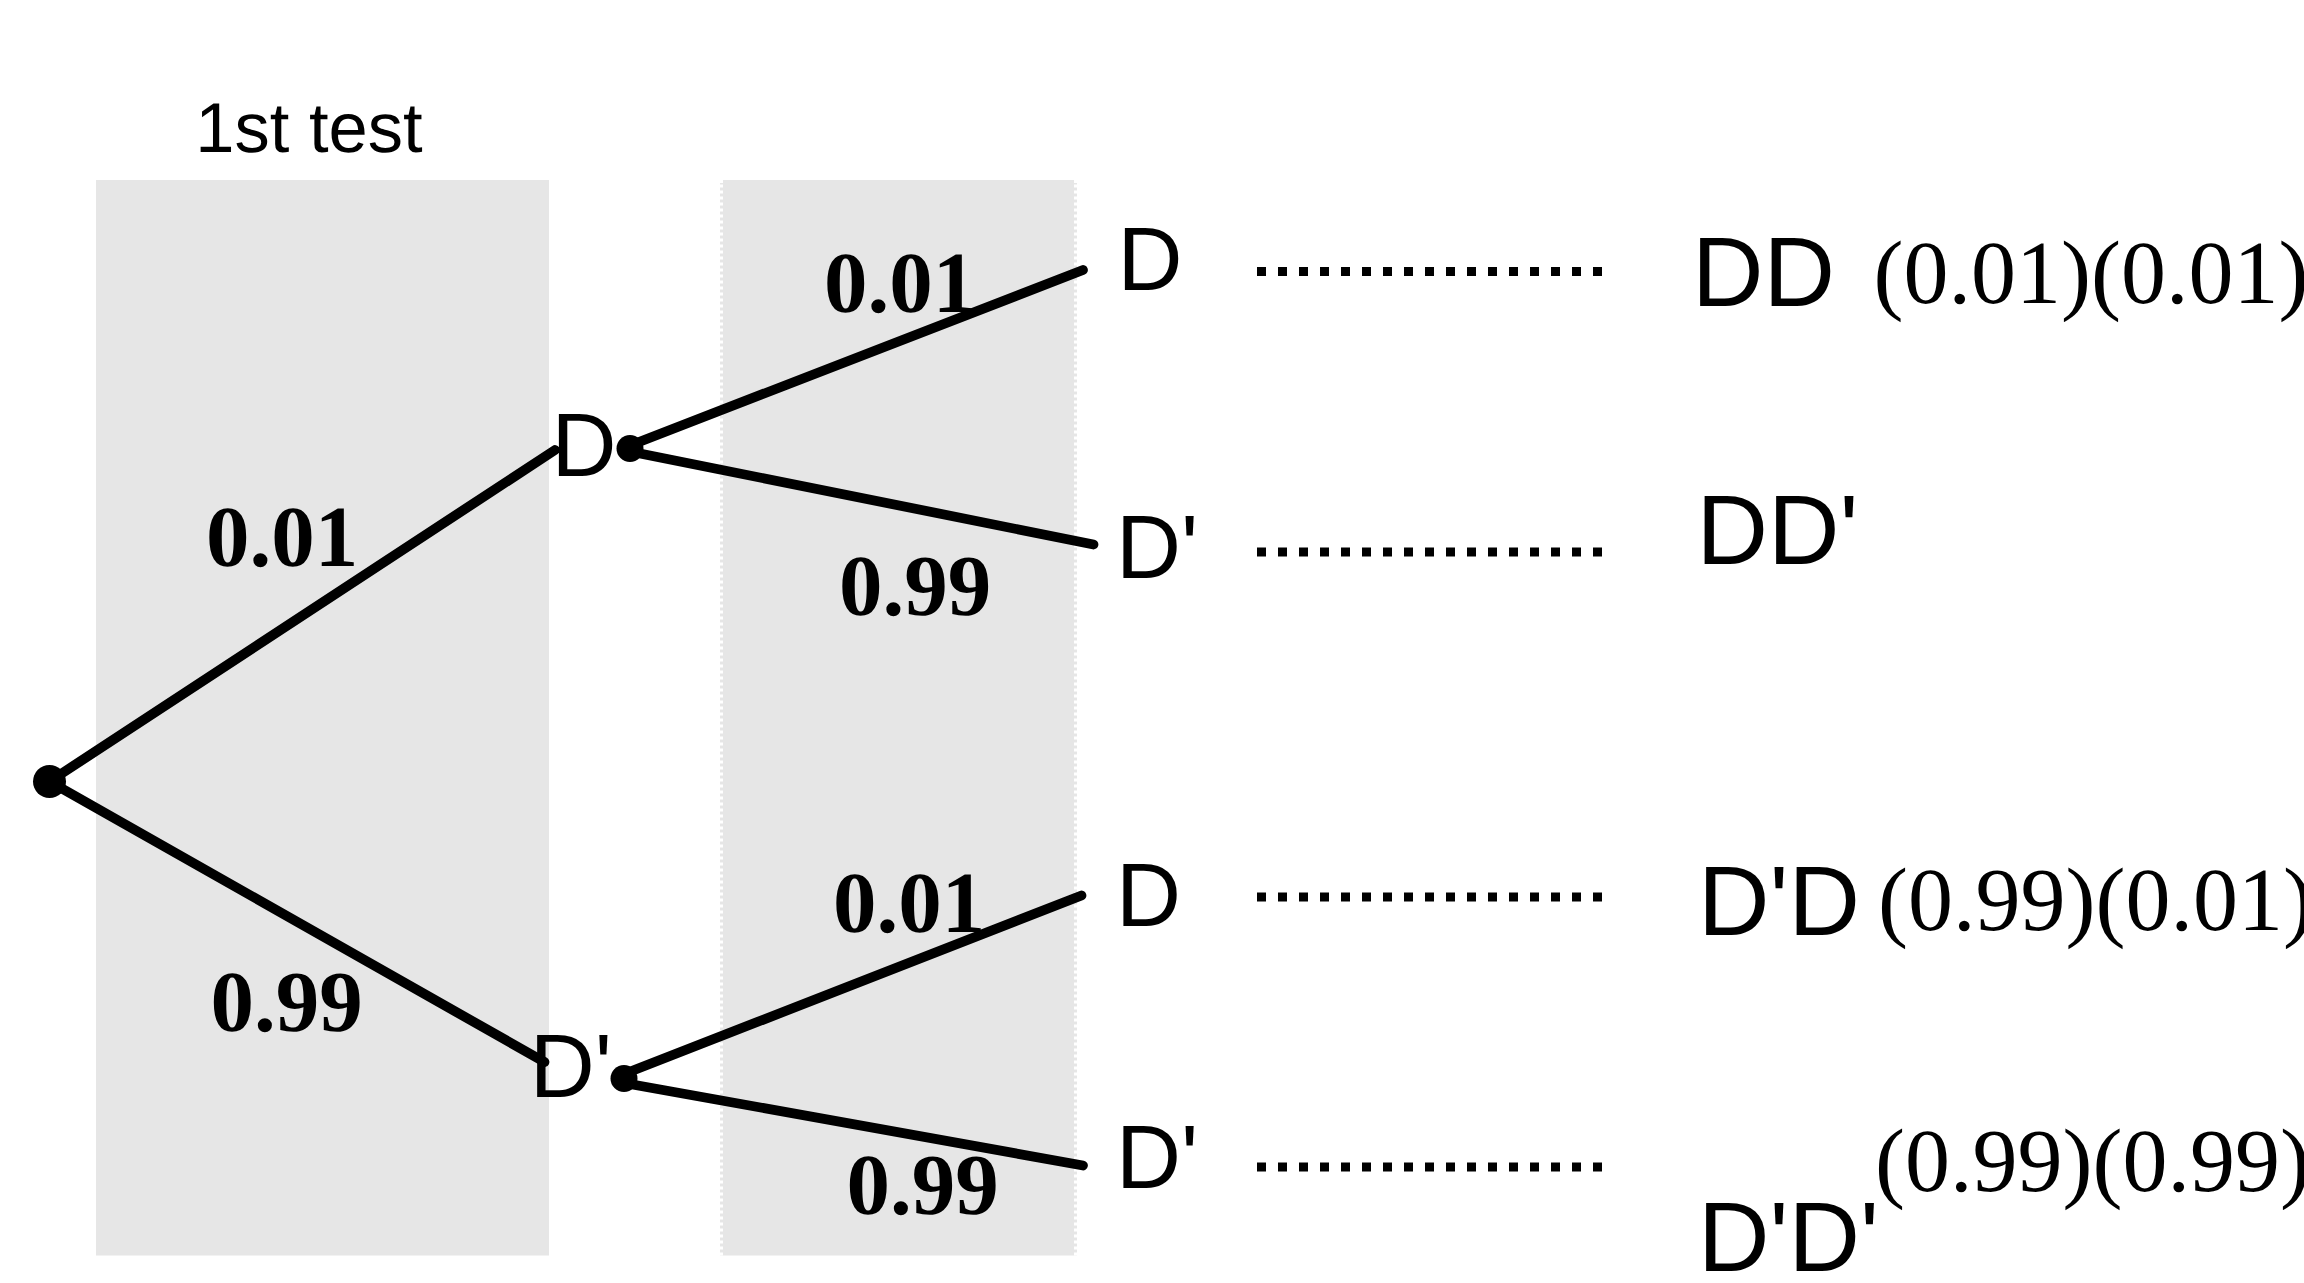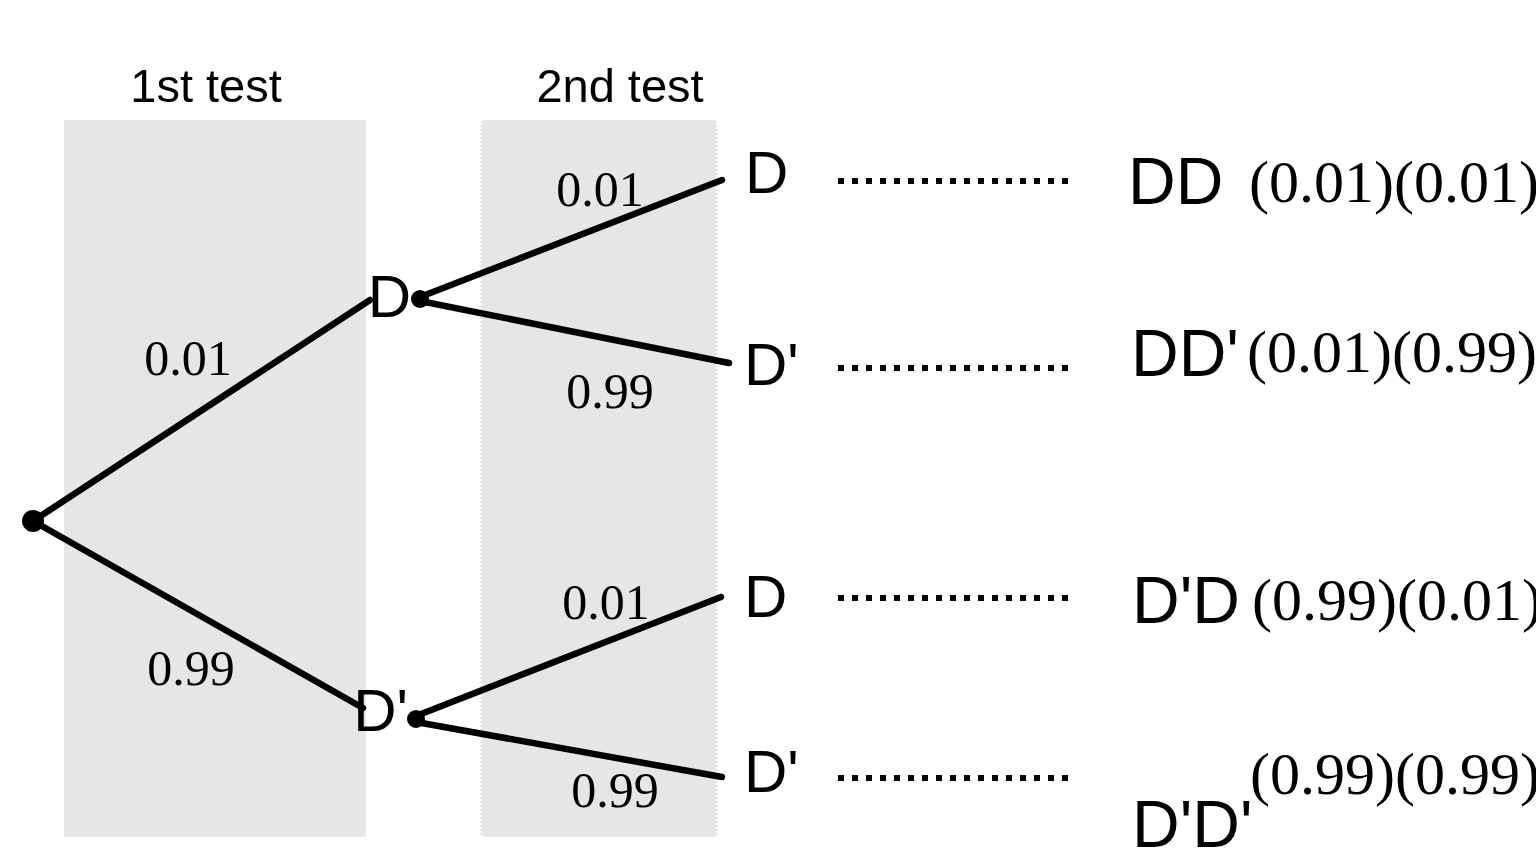--- a/index.html
+++ b/index.html
@@ -50,24 +50,25 @@
     transform: translateY(-50%);
   }
   .combo-label {
     font-size: 66px;
     line-height: 1;
     white-space: nowrap;
     transform: translateY(-50%);
   }
   .prob-label {
     font-family: "Liberation Serif", serif;
-    font-size: 50px;
+    font-size: 58px;
     line-height: 1;
     white-space: nowrap;
     transform: translate(-50%, -50%);
+    font-weight: bold;
   }
   .product-label {
     font-family: "Liberation Serif", serif;
     font-size: 60px;
     line-height: 1;
     white-space: nowrap;
     transform: translateY(-50%);
   }
   .leader {
     position: absolute;
@@ -85,21 +86,20 @@
 </style>
 </head>
 <body>
 
 <div class="canvas">
 
   <div class="band band1"></div>
   <div class="band band2"></div>
 
   <div class="abs hdr" style="left:206px; top:85px;">1st test</div>
-  <div class="abs hdr" style="left:620px; top:85px;">2nd test</div>
 
   <svg class="edges" width="1536" height="855" viewBox="0 0 1536 855">
     <g stroke="currentColor" stroke-width="6.5" stroke-linecap="round">
       <line x1="33" y1="521" x2="370" y2="300"></line>
       <line x1="33" y1="521" x2="363" y2="708"></line>
       <line x1="420" y1="297" x2="722" y2="180"></line>
       <line x1="420" y1="301" x2="729" y2="363"></line>
       <line x1="416" y1="716" x2="721" y2="597"></line>
       <line x1="416" y1="722" x2="722" y2="777"></line>
     </g>
@@ -130,17 +130,16 @@
   <div class="leader" style="top:368px;"></div>
   <div class="leader" style="top:598px;"></div>
   <div class="leader" style="top:778px;"></div>
 
   <div class="abs combo-label" style="left:1128px; top:181px;text-align:right;">DD</div>
   <div class="abs combo-label" style="left:1132px; top:600px;">D'D</div>
   <div class="abs combo-label" style="left:1131px; top:353px;">DD'</div>
   <div class="abs combo-label" style="left:1132px; top:824px;">D'D'</div>
 
   <div class="abs product-label" style="left:1249px; top:182px;">(0.01)(0.01)</div>
-  <div class="abs product-label" style="left:1247px; top:352px;">(0.01)(0.99)</div>
   <div class="abs product-label" style="left:1252px; top:600px;">(0.99)(0.01)</div>
   <div class="abs product-label" style="left:1250px; top:774px;">(0.99)(0.99)</div>
 
 </div>
 
 </body></html>

